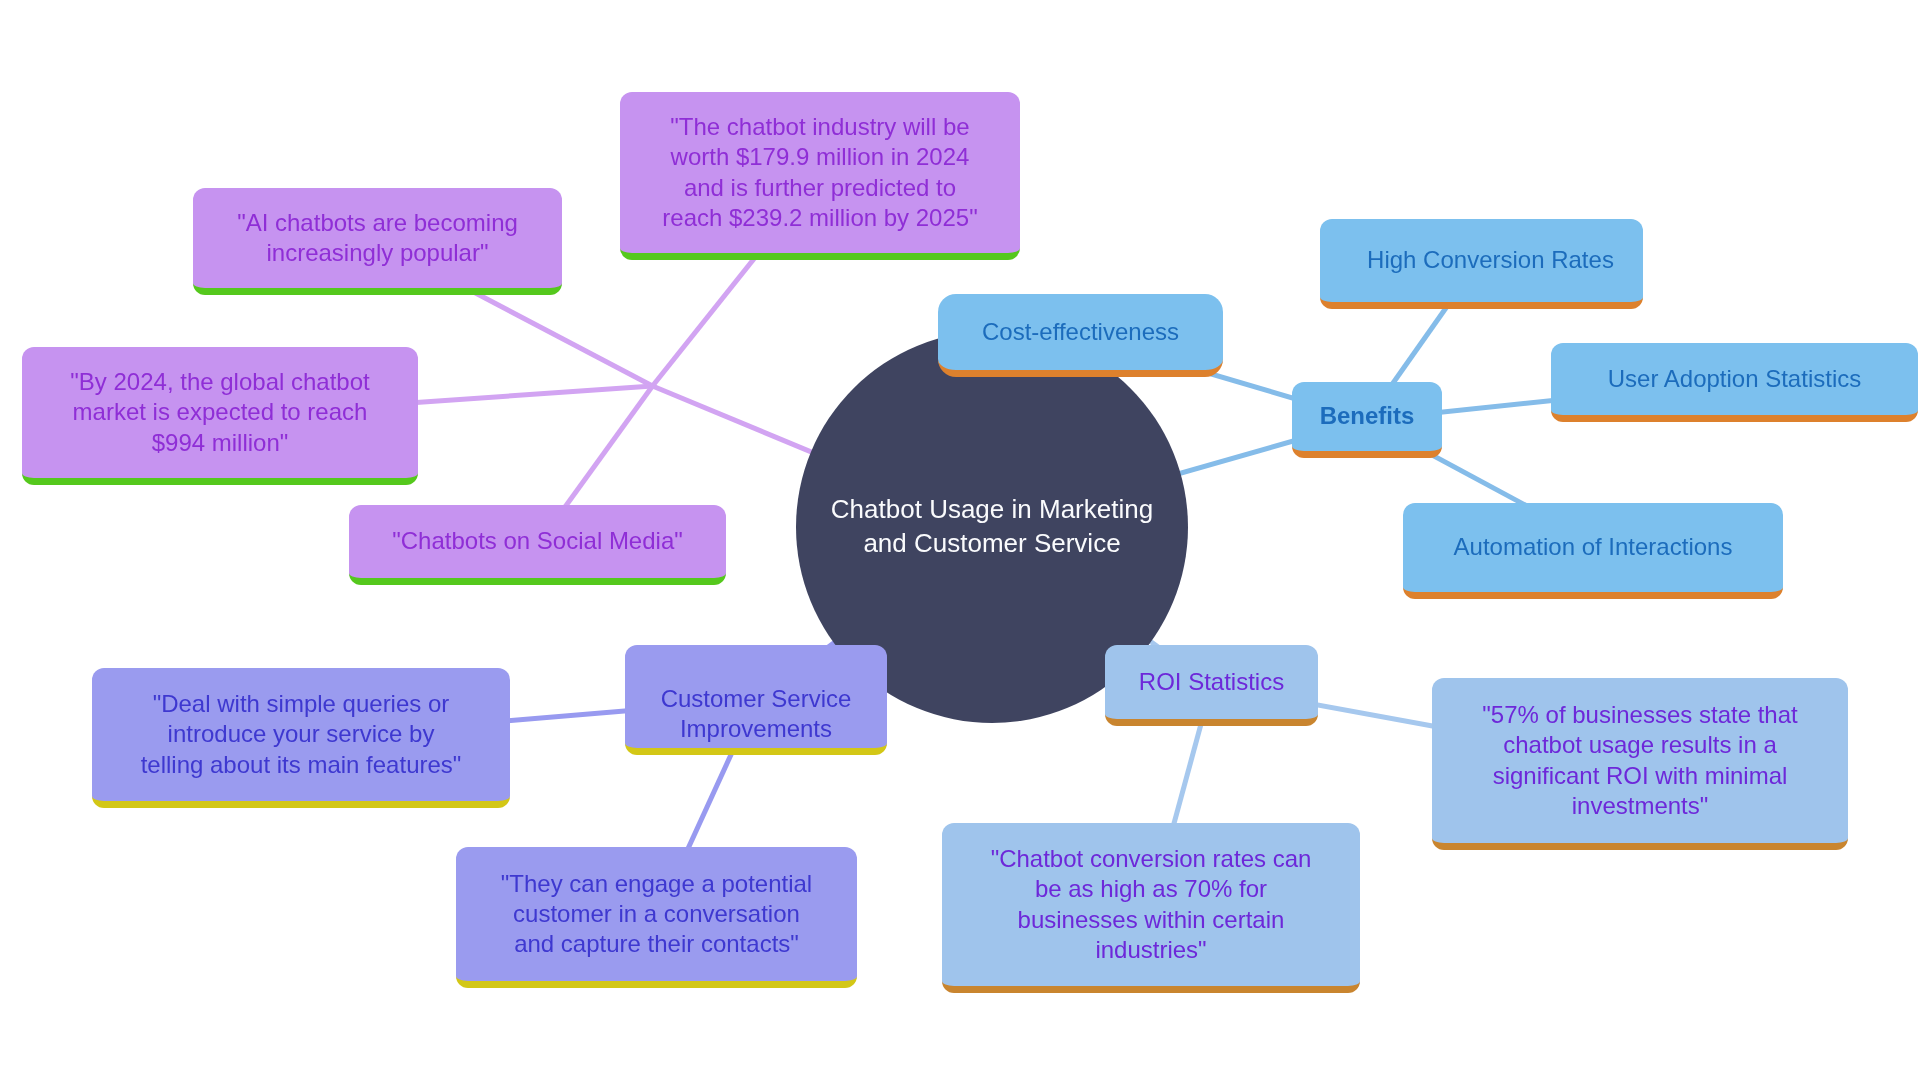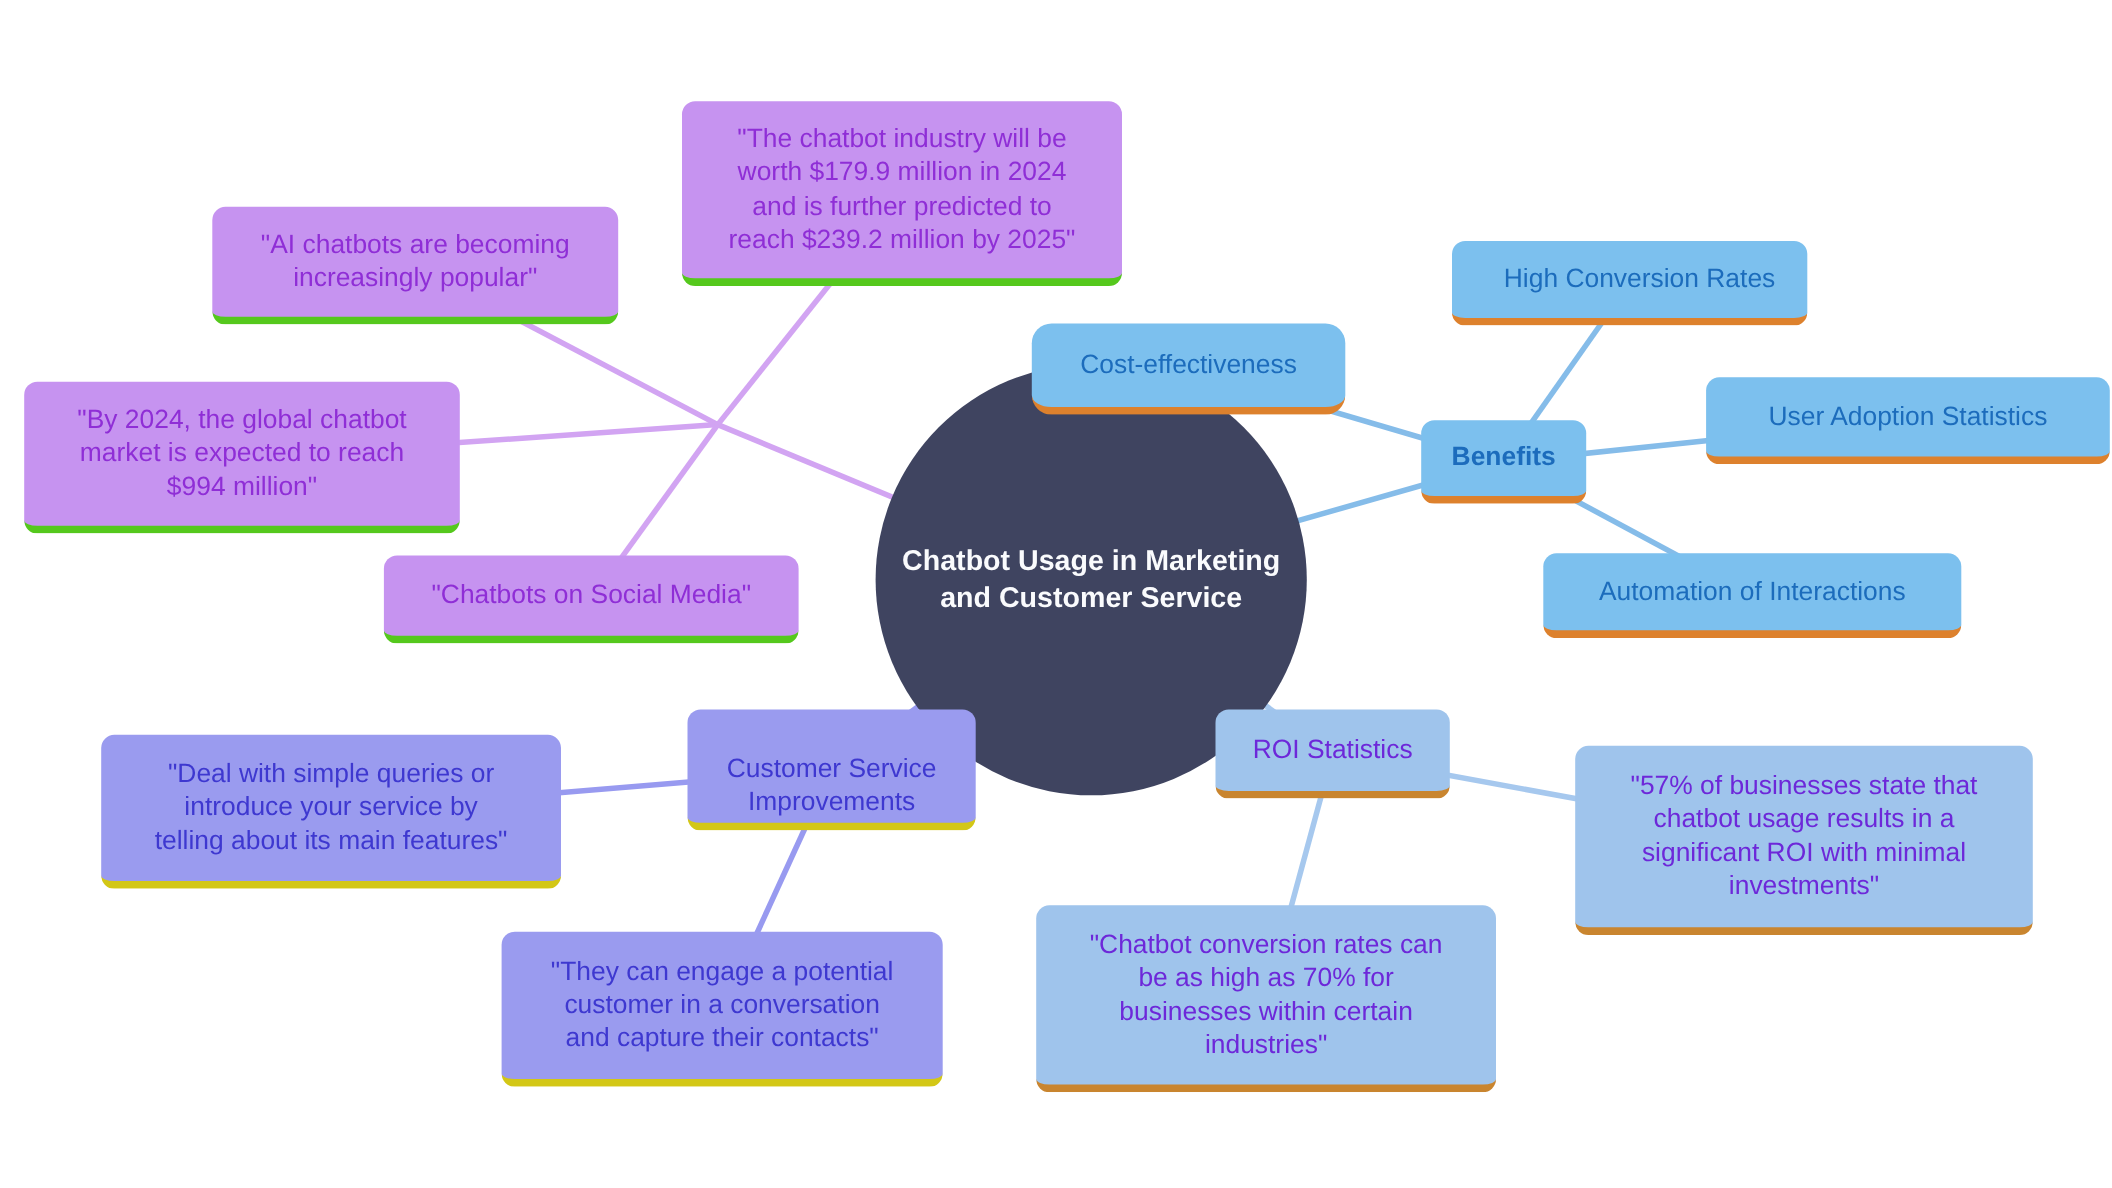--- a/index.html
+++ b/index.html
@@ -2,43 +2,43 @@
 <html><head>
 <meta charset="utf-8">
 <style>
   html,body{margin:0;padding:0;background:#ffffff;}
   body{font-family:"Liberation Sans","DejaVu Sans",sans-serif;}
   .canvas{position:relative;width:1920px;height:1080px;background:#ffffff;overflow:hidden;}
   #edges-svg{position:absolute;left:0;top:0;width:1920px;height:1080px;z-index:1;}
   .center-node{
     position:absolute;z-index:2;display:flex;align-items:center;justify-content:center;
     text-align:center;background:#3f4460;color:#fafbfd;border-radius:50%;
-    font-size:26px;line-height:1.3;white-space:pre-line;font-weight:700;
+    font-size:26px;line-height:1.3;white-space:pre-line;font-weight:400;
     left:796px;top:331px;width:392px;height:392px;
   }
   .node{
     position:absolute;z-index:3;display:flex;align-items:center;justify-content:center;
     text-align:center;border-radius:12px;font-size:24px;line-height:1.26;
     white-space:pre-line;box-sizing:border-box;padding:4px 10px;
   }
   .theme-purple{background:#c693f0;color:#8f2ed6;border-bottom:7px solid #55c81d;}
   .theme-blue{background:#7cc0ee;color:#1c6cbc;border-bottom:7px solid #dd812d;}
   .theme-roiblue{background:#9fc4ec;color:#6d28d9;border-bottom:7px solid #c9852f;}
   .theme-indigo{background:#9a9bef;color:#3e38d0;border-bottom:7px solid #d3c716;}
 
   #nd-growing_trend{left:542px;top:346px;width:221px;height:80px;}
   #nd-ai_popular{left:193px;top:188px;width:369px;height:107px;}
   #nd-industry_worth{left:620px;top:92px;width:400px;height:168px;}
   #nd-market_994{left:22px;top:347px;width:396px;height:138px;}
   #nd-social_media{left:349px;top:505px;width:377px;height:80px;}
   #nd-benefits{left:1292px;top:382px;width:150px;height:76px;font-weight:bold;}
   #nd-cost_effectiveness{left:938px;top:294px;width:285px;height:83px;border-radius:18px;}
-  #nd-high_conversion{left:1320px;top:219px;width:323px;height:77px;padding-left:28px;}
+  #nd-high_conversion{left:1320px;top:219px;width:323px;height:90px;padding-left:28px;}
   #nd-user_adoption{left:1551px;top:343px;width:367px;height:79px;}
-  #nd-automation{left:1403px;top:503px;width:380px;height:77px;}
+  #nd-automation{left:1403px;top:503px;width:380px;height:96px;}
   #nd-customer_service{left:625px;top:645px;width:262px;height:110px;align-items:flex-end;}
   #nd-deal_queries{left:92px;top:668px;width:418px;height:140px;}
   #nd-engage{left:456px;top:847px;width:401px;height:141px;}
   #nd-roi_statistics{left:1105px;top:645px;width:213px;height:81px;}
   #nd-roi_57{left:1432px;top:678px;width:416px;height:172px;}
   #nd-roi_conversion{left:942px;top:823px;width:418px;height:170px;}
 </style>
 </head>
 <body>
 

